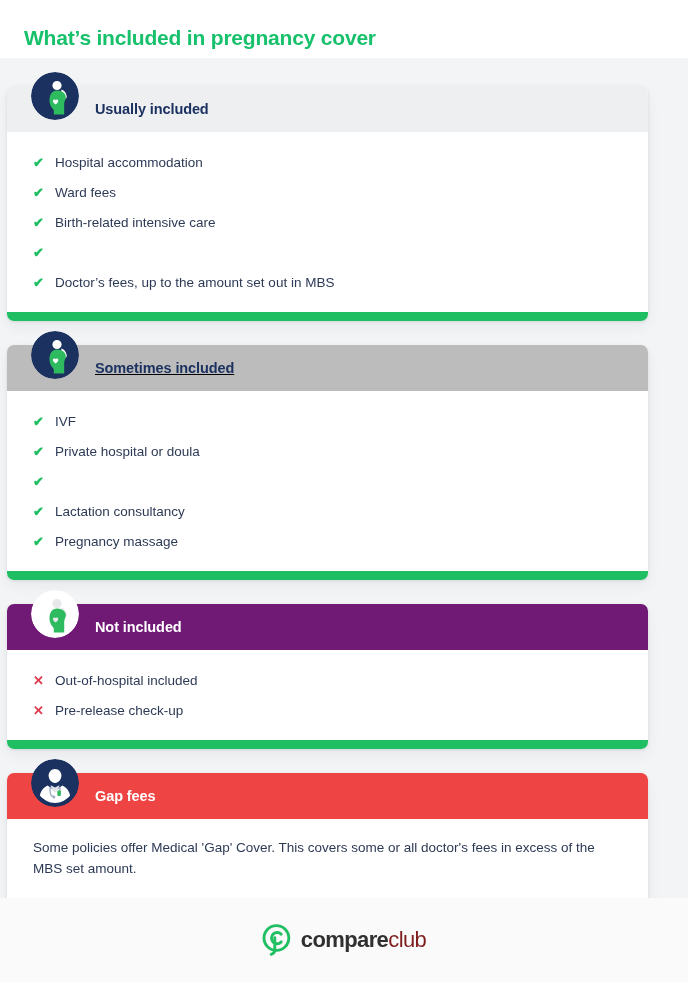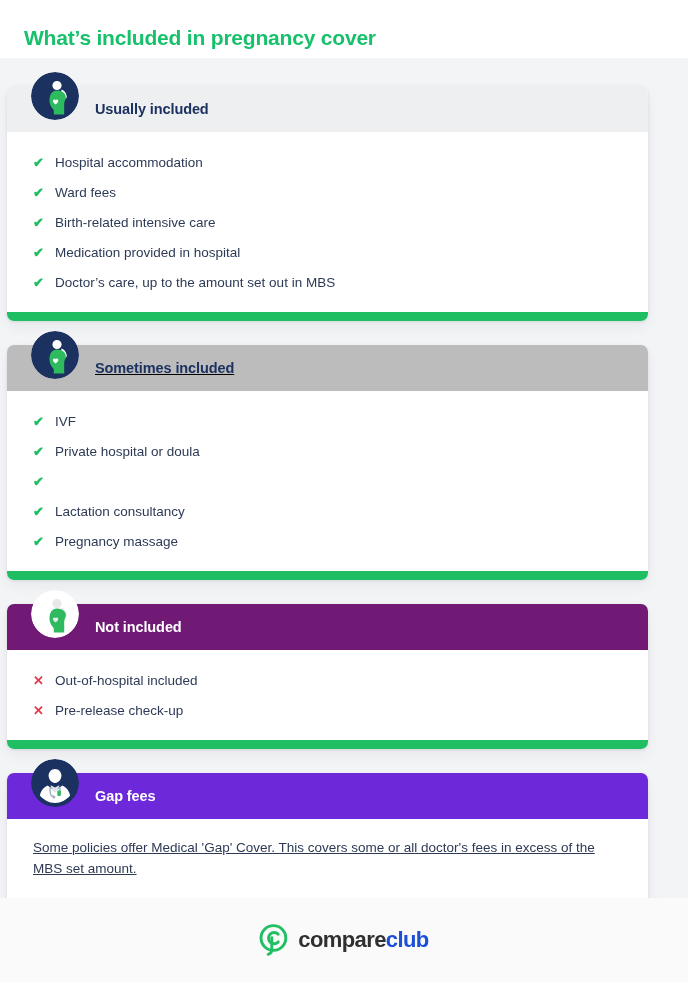--- a/index.html
+++ b/index.html
@@ -71,21 +71,21 @@
   .card-header {
     height: 46px;
     display: flex;
     align-items: center;
     padding-left: 88px;
     position: relative;
   }
   .hdr-light   { background: #eeeff1; }
   .hdr-grey    { background: #bcbcbc; text-decoration: underline; }
   .hdr-navy    { background: #701a75; }
-  .hdr-green   { background: #6d28d9; }
+  .hdr-green   { background: #ef4444; }
 
   .card-header .title {
     font-size: 14.5px;
     font-weight: bold;
     letter-spacing: -0.1px;
   }
   .t-navy  { color: #1b3160; }
   .t-white { color: #ffffff; }
 
   
@@ -124,21 +124,20 @@
     font-weight: bold;
   }
   .mark-check { color: #1fbe62; }
   .mark-cross { color: #e03a4e; }
 
   .body-text {
     font-size: 13.5px;
     line-height: 21px;
     color: #2d3a56;
     padding: 2px 0 6px 0;
-    text-decoration: underline;
   }
 
   
   .card-stripe {
     height: 9px;
     background: #1fbe62;
   }
 
   
   .footer {
@@ -158,21 +157,21 @@
     align-items: center;
     gap: 9px;
   }
   .logo svg { display: block; }
   .logo-word {
     font-size: 22px;
     letter-spacing: -0.6px;
     line-height: 22px;
   }
   .logo-word .w1 { color: #303030; font-weight: bold; margin-top: 40px; }
-  .logo-word .w2 { color: #1d4ed8; font-weight: bold; }
+  .logo-word .w2 { color: #7f1d1d; font-weight: normal; }
 </style>
 </head>
 <body>
 
 <div class="page">
 
   <div class="grey-band"></div>
 
   <h1 class="page-title">What’s included in pregnancy cover</h1>
 
@@ -192,25 +191,24 @@
             <li class="bullet">
               <span class="mark mark-check">✔</span>
               <span>Ward fees</span>
             </li>
             <li class="bullet">
               <span class="mark mark-check">✔</span>
               <span>Birth-related intensive care</span>
             </li>
             <li class="bullet">
               <span class="mark mark-check">✔</span>
-              <span>Medication provided in hospital</span>
-            </li>
-            <li class="bullet">
-              <span class="mark mark-check">✔</span>
-              <span>Doctor’s care, up to the amount set out in MBS</span>
+            </li>
+            <li class="bullet">
+              <span class="mark mark-check">✔</span>
+              <span>Doctor’s fees, up to the amount set out in MBS</span>
             </li>
           </ul>
         </div>
         <div class="card-stripe"></div>
       </div>
       <div class="badge">
         <svg viewBox="0 0 48 48">
           <circle cx="24" cy="24" r="24" fill="#1b3160"></circle>
           <path d="M26 9c2.6 0 4.6 2 4.6 4.5S28.6 18 26 18s-4.6-2-4.6-4.5S23.4 9 26 9z" fill="#ffffff"></path>
           <path d="M30.5 17.5c3 1.2 4.7 3.6 5.2 6.4.3 1.6-.4 2.6-1.6 2.8-1.2.2-2-.5-2.4-1.9-.3-1.2-.9-2.2-1.9-2.9l.7-4.4z" fill="#ffffff"></path>

